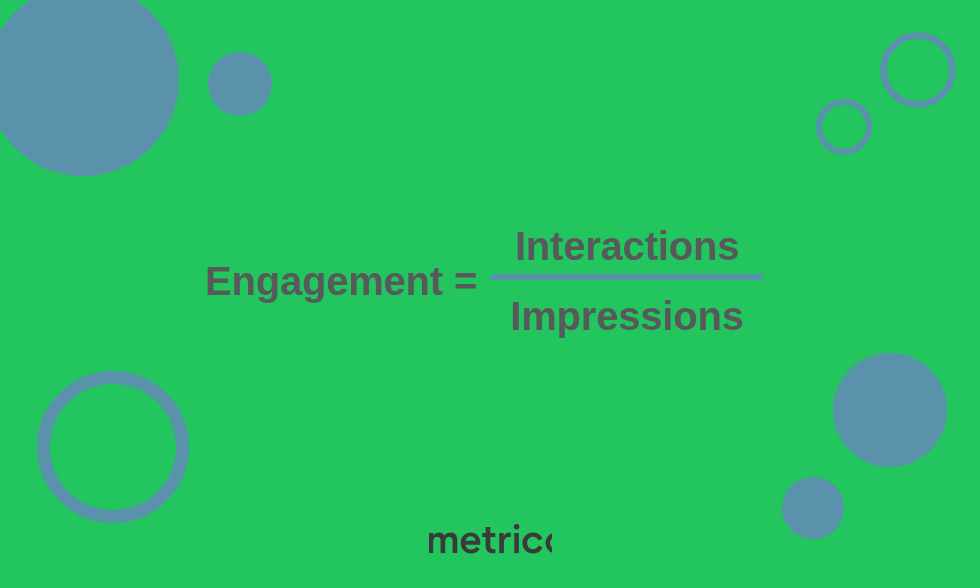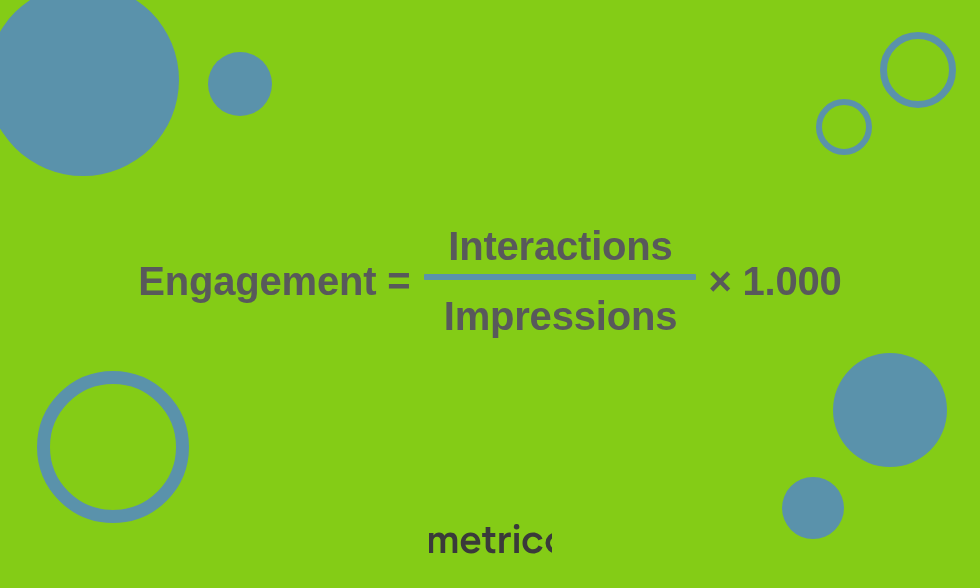--- a/index.html
+++ b/index.html
@@ -106,41 +106,40 @@
     top: 524px;
     width: 980px;
     text-align: center;
     height: 34px;
   }
   #brand-logo svg { display: inline-block; vertical-align: top; }
 </style>
 </head>
 <body>
 
-<div id="canvas" style="background: #84cc16;">
+<div id="canvas" style="background: #22c55e;">
 
   <div class="deco filled" id="circle-tl-large" style="width: 192px; height: 192px; left: -13px; top: -16px; background: rgb(90, 146, 171);"></div>
   <div class="deco filled" id="circle-tl-small" style="width: 64px; height: 64px; left: 208px; top: 52px; background: rgb(90, 146, 171);"></div>
   <div class="deco ring" id="circle-tr-large" style="width: 76px; height: 76px; left: 880px; top: 32px; border-width: 7px; border-color: rgb(90, 146, 171);"></div>
   <div class="deco ring" id="circle-tr-small" style="width: 56px; height: 56px; left: 816px; top: 99px; border-width: 6px; border-color: rgb(90, 146, 171);"></div>
   <div class="deco ring" id="circle-bl-large" style="width: 152px; height: 152px; left: 37px; top: 371px; border-width: 13px; border-color: rgb(90, 146, 171);"></div>
   <div class="deco filled" id="circle-br-large" style="width: 114px; height: 114px; left: 833px; top: 353px; background: rgb(90, 146, 171);"></div>
   <div class="deco filled" id="circle-br-small" style="width: 62px; height: 62px; left: 782px; top: 477px; background: rgb(90, 146, 171);"></div>
 
   <div id="formula">
 
     <span class="formula-lhs" style="color: rgb(88, 89, 91);">Engagement =</span>
 
     <span class="fraction">
       <span class="fraction-term" style="color: rgb(88, 89, 91);">Interactions</span>
       <span id="fraction-bar" style="background: rgb(90, 146, 171);"></span>
       <span class="fraction-term" style="color: rgb(88, 89, 91); margin-top: 10px;">Impressions</span>
     </span>
 
-    <span class="formula-rhs" style="color: rgb(88, 89, 91);">× 1.000</span>
   </div>
 
   <div id="brand-logo">
     <svg width="124" height="30" viewBox="0 0 248 60" aria-hidden="true">
       <g fill="#3a3a3a">
 
         <path d="M2 58 L2 18 L11 18 L11 23 C13.5 19 17.5 17 22 17 C27 17 30.8 19.3 32.8 23.3 C35.5 19.2 39.8 17 45 17 C53.5 17 58.5 22.6 58.5 31.6 L58.5 58 L49.2 58 L49.2 33.4 C49.2 28.2 46.6 25.3 42.2 25.3 C37.5 25.3 34.4 28.7 34.4 34.2 L34.4 58 L25.1 58 L25.1 33.4 C25.1 28.2 22.5 25.3 18.2 25.3 C13.4 25.3 10.3 28.7 10.3 34.2 L10.3 58 Z"></path>
 
         <path d="M86 59 C74.2 59 65.5 50.4 65.5 38 C65.5 25.8 73.8 17 85.3 17 C96.8 17 104.6 25.6 104.6 37.6 C104.6 38.9 104.5 40.2 104.3 41.3 L74.8 41.3 C75.9 47.3 80.2 51.1 86.2 51.1 C90.6 51.1 94.2 49.2 96.1 46 L103.7 49.6 C100.3 55.5 94 59 86 59 Z M85.2 24.6 C79.9 24.6 76.1 27.9 74.9 33.6 L95.3 33.6 C94.3 27.9 90.6 24.6 85.2 24.6 Z"></path>
 

